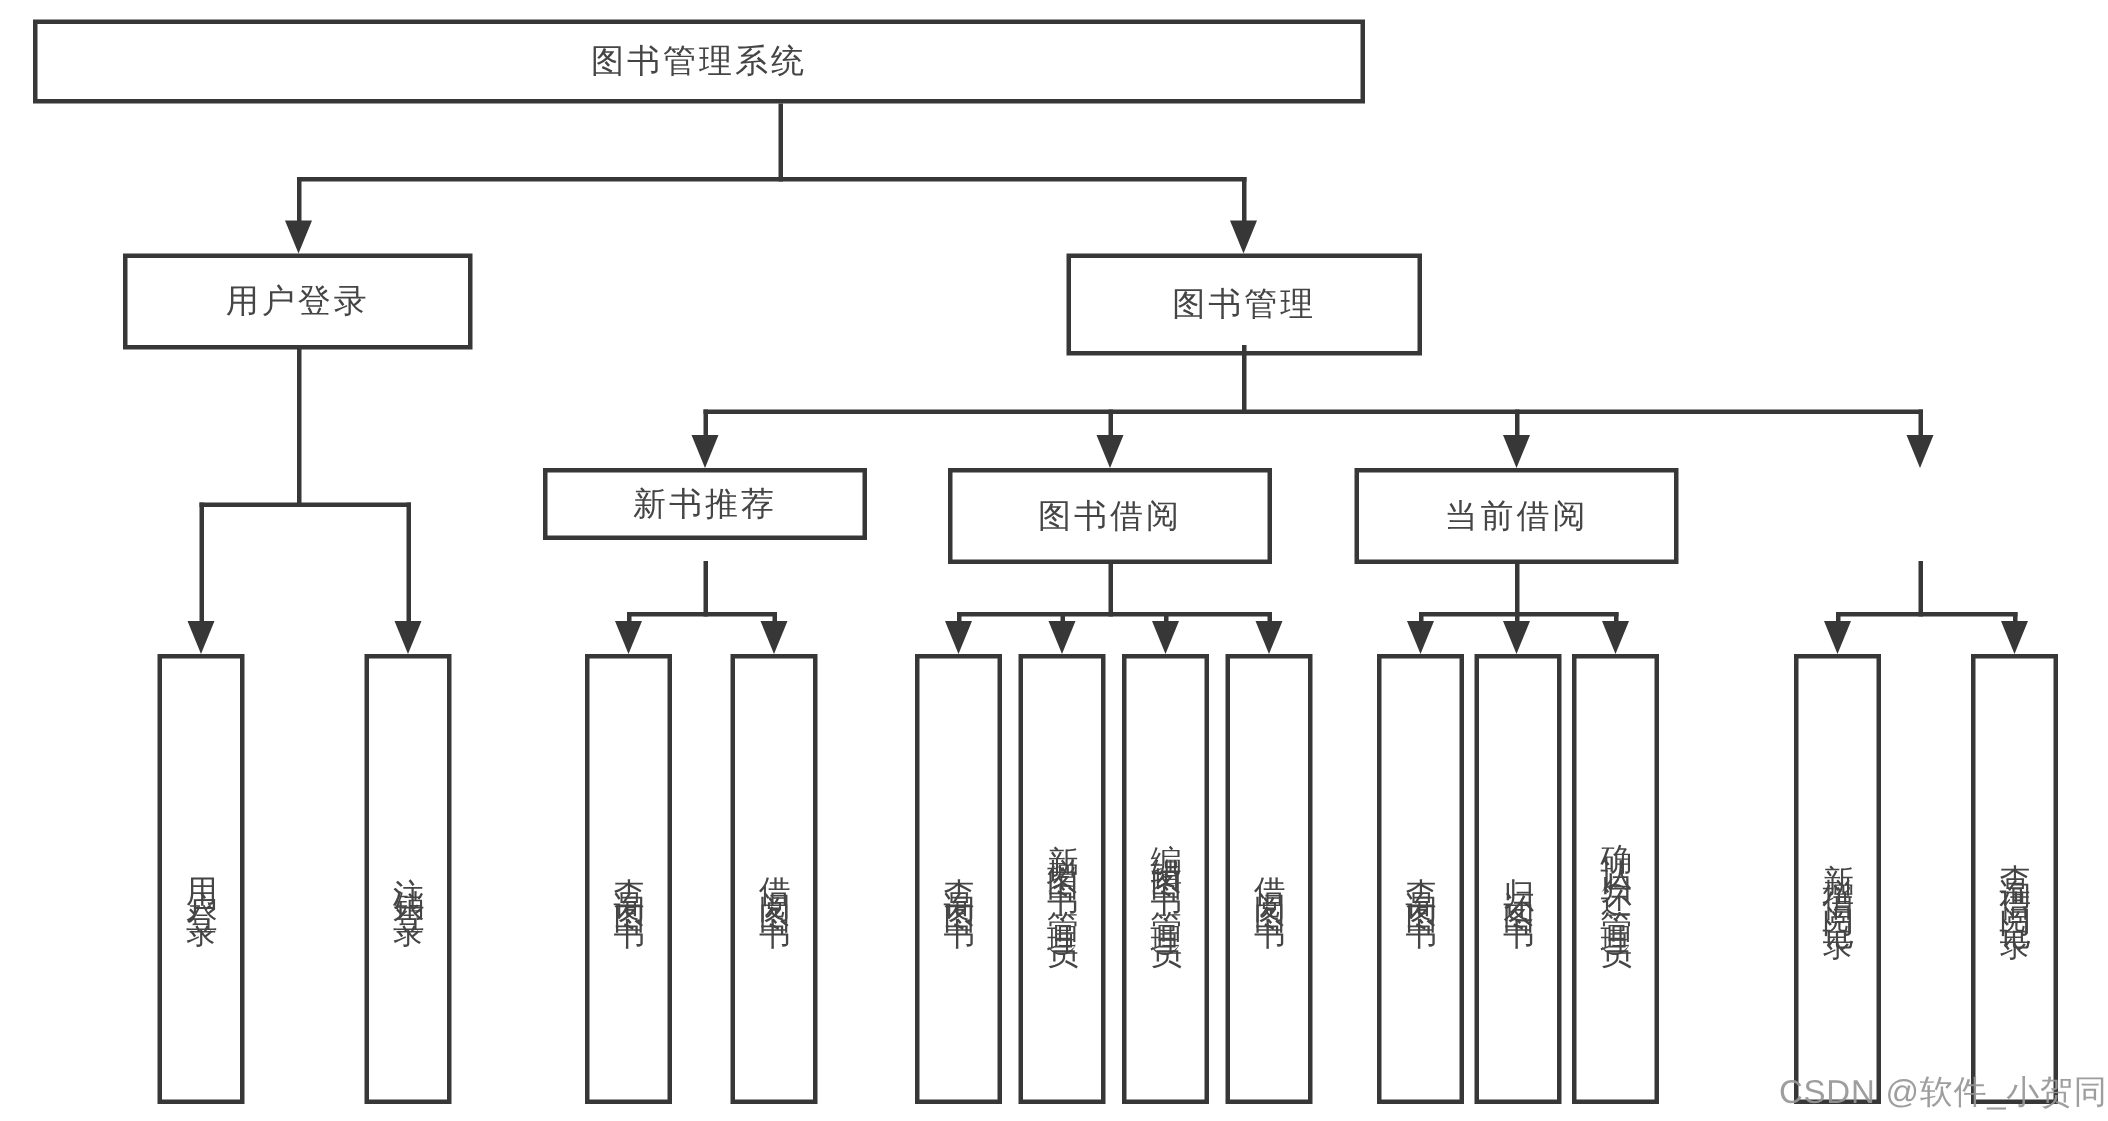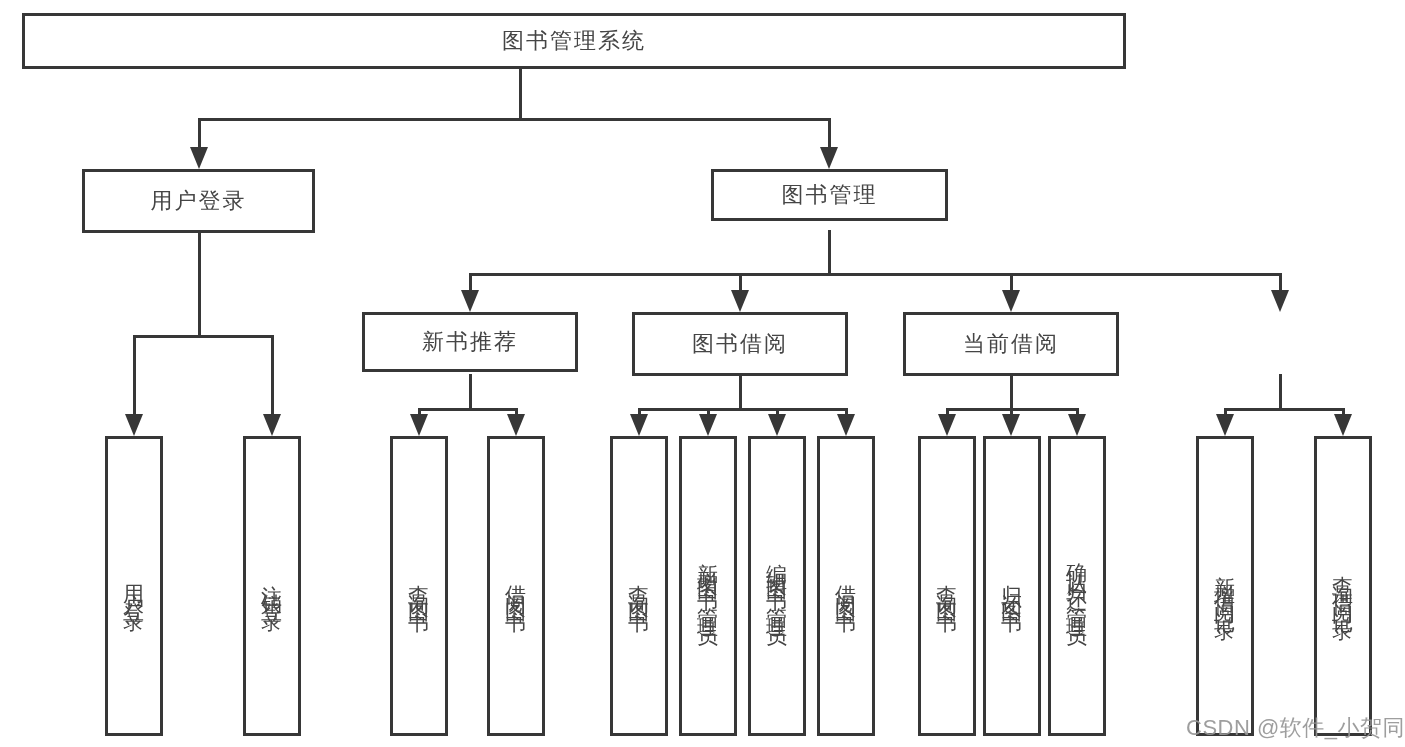--- a/index.html
+++ b/index.html
@@ -23,26 +23,26 @@
   .watermark{
     position:absolute;left:1186px;top:713px;font-size:22px;line-height:30px;
     color:rgba(150,150,150,0.92);white-space:nowrap;z-index:5;letter-spacing:0.5px;
   }
 </style>
 </head>
 <body>
 
 <div class="canvas">
 
-  <div class="node h-node" style="left:22px;top:13px;width:1104px;height:56px">图书管理系统</div>
+  <div class="node h-node" style="left:22px;top:13px;width:888px;height:56px">图书管理系统</div>
 
   <div class="node h-node" style="left:82px;top:169px;width:233px;height:64px">用户登录</div>
-  <div class="node h-node" style="left:711px;top:169px;width:237px;height:52px">图书管理</div>
+  <div class="node h-node" style="left:711px;top:169px;width:237px;height:68px">图书管理</div>
 
-  <div class="node h-node" style="left:362px;top:312px;width:216px;height:60px">新书推荐</div>
+  <div class="node h-node" style="left:362px;top:312px;width:216px;height:48px">新书推荐</div>
   <div class="node h-node" style="left:903px;top:312px;width:216px;height:64px">当前借阅</div>
   <div class="node h-node" style="left:632px;top:312px;width:216px;height:64px">图书借阅</div>
 
   <div class="node v-node" style="left:105px;top:436px;width:58px;height:300px">用户登录</div>
   <div class="node v-node" style="left:243px;top:436px;width:58px;height:300px">注销登录</div>
 
   <div class="node v-node" style="left:390px;top:436px;width:58px;height:300px">查询图书</div>
   <div class="node v-node" style="left:487px;top:436px;width:58px;height:300px">借阅图书</div>
 
   <div class="node v-node" style="left:610px;top:436px;width:58px;height:300px">查询图书</div>

